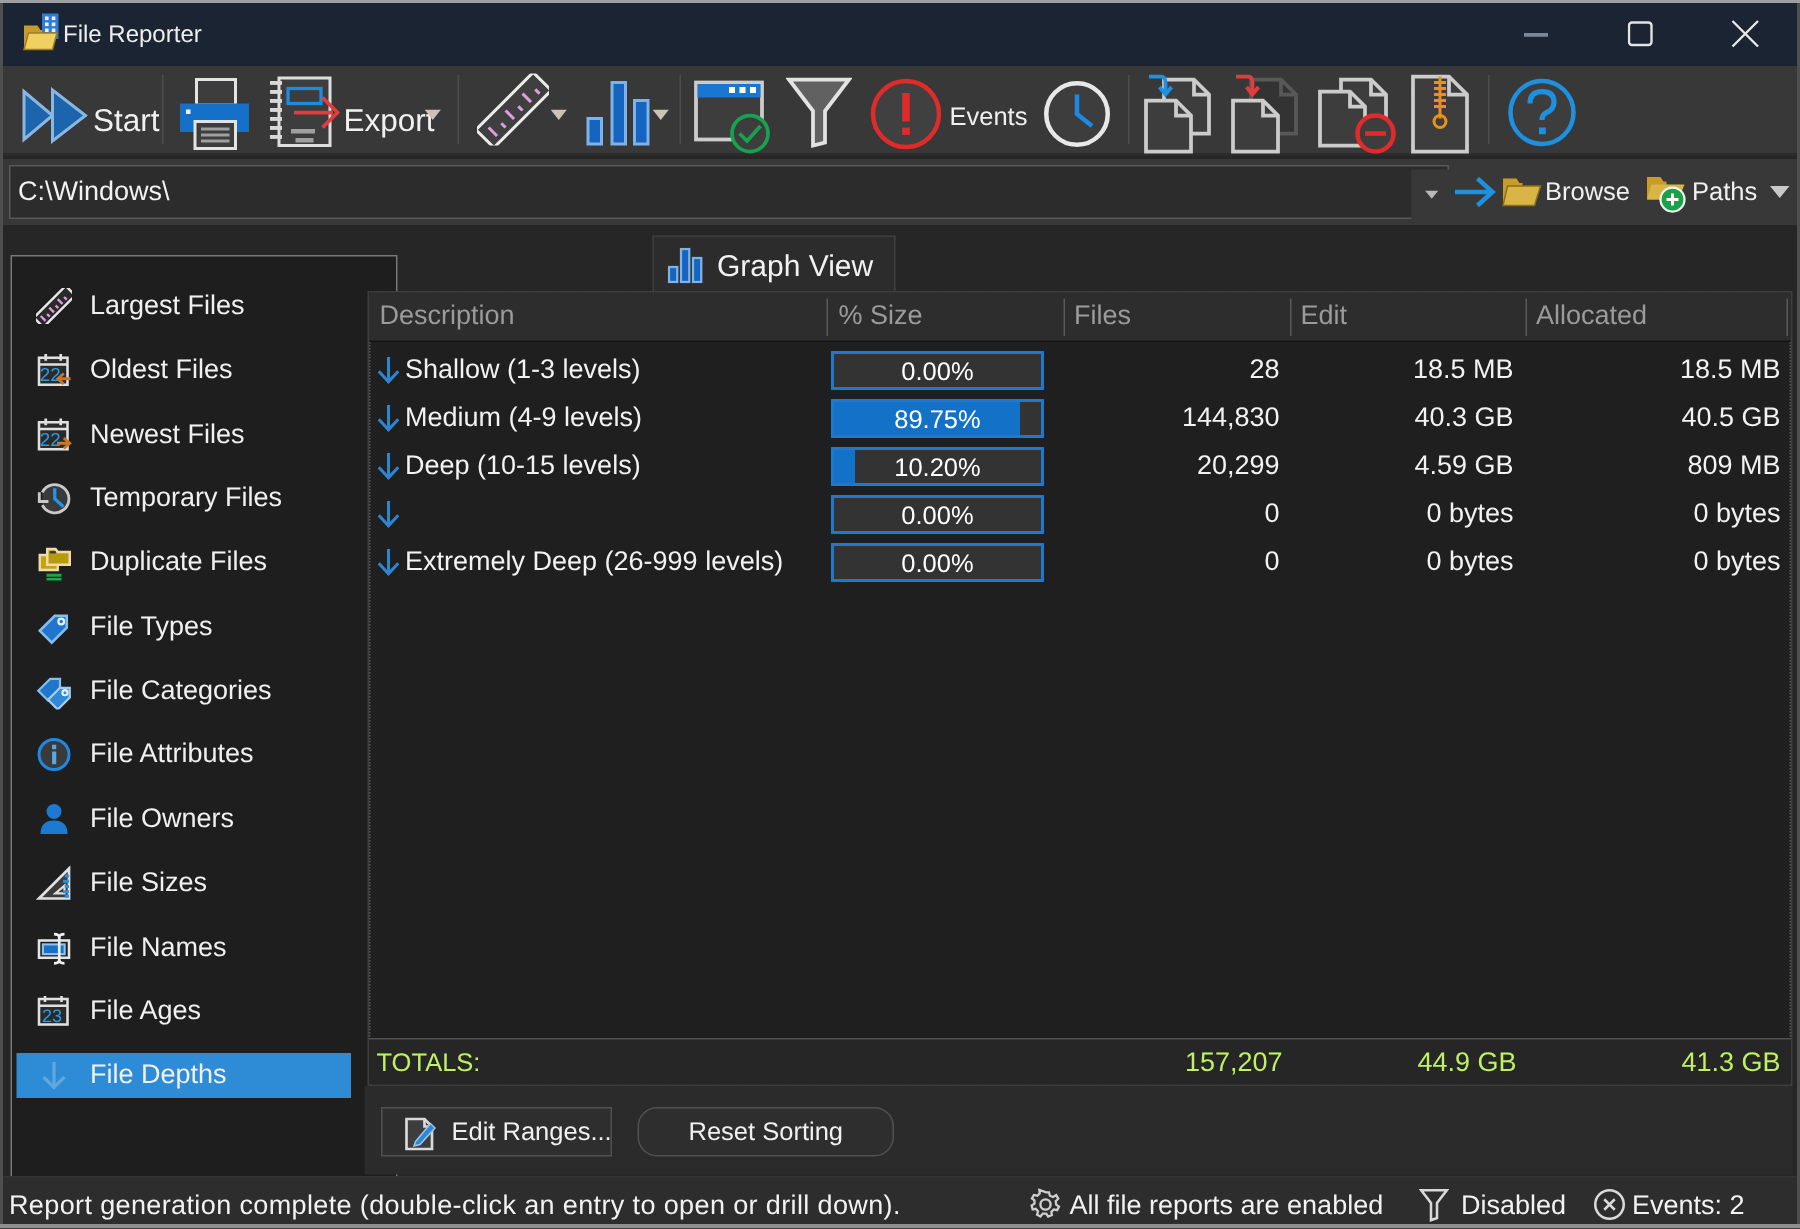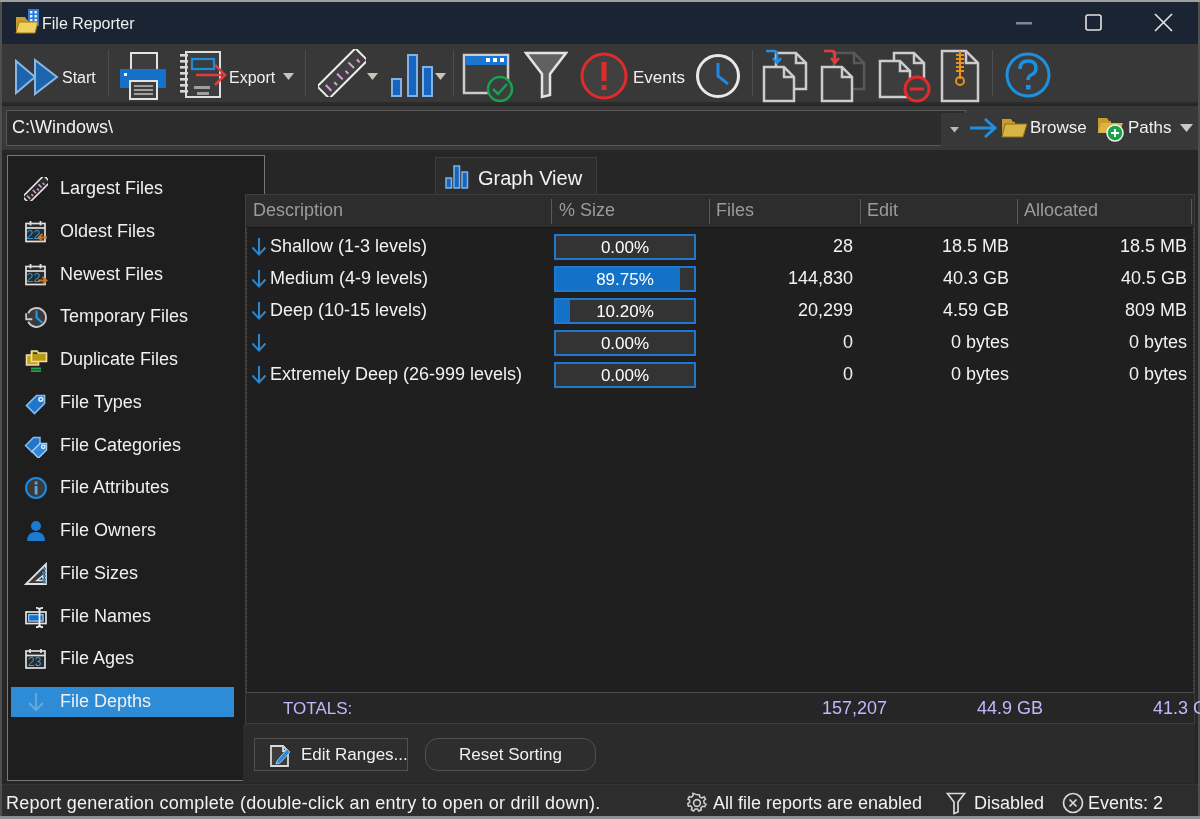--- a/index.html
+++ b/index.html
@@ -10,30 +10,30 @@
 #frame-top { left:0; top:0; width:1200px; height:2px; background:#9f9f9f; }
 #frame-bottom { left:0; top:816px; width:1200px; height:3px; background:#8f8f8f; }
 #frame-left { left:0; top:2px; width:2px; height:814px; background:#4f4f4f; }
 #frame-right { left:1198px; top:2px; width:2px; height:814px; background:#4f4f4f; }
 
 #titlebar { left:2px; top:2px; width:1196px; height:42px; background:#1a2432; }
 #title-text { left:40px; top:13px; font-size:16px; color:#eeeeee; }
 
 #toolbar { left:2px; top:44px; width:1196px; height:60px; background:#383838; border-bottom:2px solid #2b2b2b; }
 .tb-sep { position:absolute; top:6px; width:1px; height:46px; background:#4d4d4d; }
-.tb-label { position:absolute; font-size:16px; color:#f0f0f0; top:25px; }
+.tb-label { position:absolute; font-size:21px; color:#f0f0f0; top:25px; }
 
 #addr-row { left:2px; top:106px; width:1196px; height:58px; background:#383838; }
 #addr-input { left:4px; top:4px; width:960px; height:36px; background:#2c2c2c; border:1px solid #585858; }
 #addr-text { left:5px; top:6px; font-size:18px; color:#f2f2f2; }
 #addr-drop { left:934px; top:2px; width:27px; height:33px; background:#383838; }
 
 #main { left:2px; top:150px; width:1196px; height:633px; background:#262626; }
 
-#sidebar { left:5px; top:5px; width:258px; height:626px; background:#1e1e1e; border:1px solid #787878; }
+#sidebar { left:5px; top:20px; width:258px; height:626px; background:#1e1e1e; border:1px solid #787878; }
 .sb-item { position:absolute; left:3px; width:223px; height:30px; }
 .sb-item .lbl { position:absolute; left:49px; top:4px; font-size:18px; color:#f0f0f0; }
 .sb-item .ic { position:absolute; left:13px; top:3px; width:24px; height:24px; }
 .sb-item.sel { background:#2e8bd5; }
 
 #content { left:241px; top:0px; width:952px; height:633px; }
 
 .tab-detail { position:absolute; left:2px; top:7px; width:190px; height:37px; background:#46464a; clip-path:polygon(22px 0, 100% 0, 100% 100%, 0 100%); }
 .tab-graph { position:absolute; left:192px; top:7px; width:162px; height:37px; background:#2c2c2c; border:1px solid #3e3e3e; border-bottom:none; }
 .tab-lbl { position:absolute; top:9px; font-size:20px; }
@@ -43,21 +43,21 @@
 .th { position:absolute; top:5px; font-size:18px; color:#9b9b9b; }
 .th-sep { position:absolute; top:4px; width:1px; height:25px; background:#5a5a5a; }
 .row { position:absolute; left:0; width:948px; height:32px; }
 .row .arrow { position:absolute; left:4px; top:5px; width:18px; height:22px; }
 .row .lbl { position:absolute; left:24px; top:5px; font-size:18px; color:#f2f2f2; }
 .cell { position:absolute; top:5px; font-size:18px; color:#f2f2f2; text-align:right; }
 .pbar { position:absolute; left:308px; top:3px; width:142px; height:26px; border:2px solid #1f78cd; background:#333333; }
 .pfill { position:absolute; left:0; top:0; height:22px; background:#1471c8; }
 .ptext { position:absolute; left:0; top:2px; width:138px; text-align:center; font-size:17px; color:#ffffff; }
 #totals { position:absolute; left:0px; top:497px; width:948px; height:31px; background:#262626; border-top:1px solid #4f4f4f; }
-#totals .t { position:absolute; top:5px; font-size:18px; color:#c4b5fd;margin-left:32px; }
+#totals .t { position:absolute; top:5px; font-size:18px; color:#bef264; }
 
 .btn { position:absolute; height:33px; background:#2e2e2e; border:1px solid #515151; font-size:17px; color:#f0f0f0; text-align:center; white-space:nowrap; }
 
 #status { left:2px; top:784px; width:1196px; height:32px; background:#2d2d2d; border-top:1px solid #343434; }
 #status .st { position:absolute; top:8px; font-size:18px; color:#f2f2f2; }
 </style>
 </head>
 <body>
 <div class="abs" id="frame-top"></div>
 <div class="abs" id="frame-bottom"></div>

